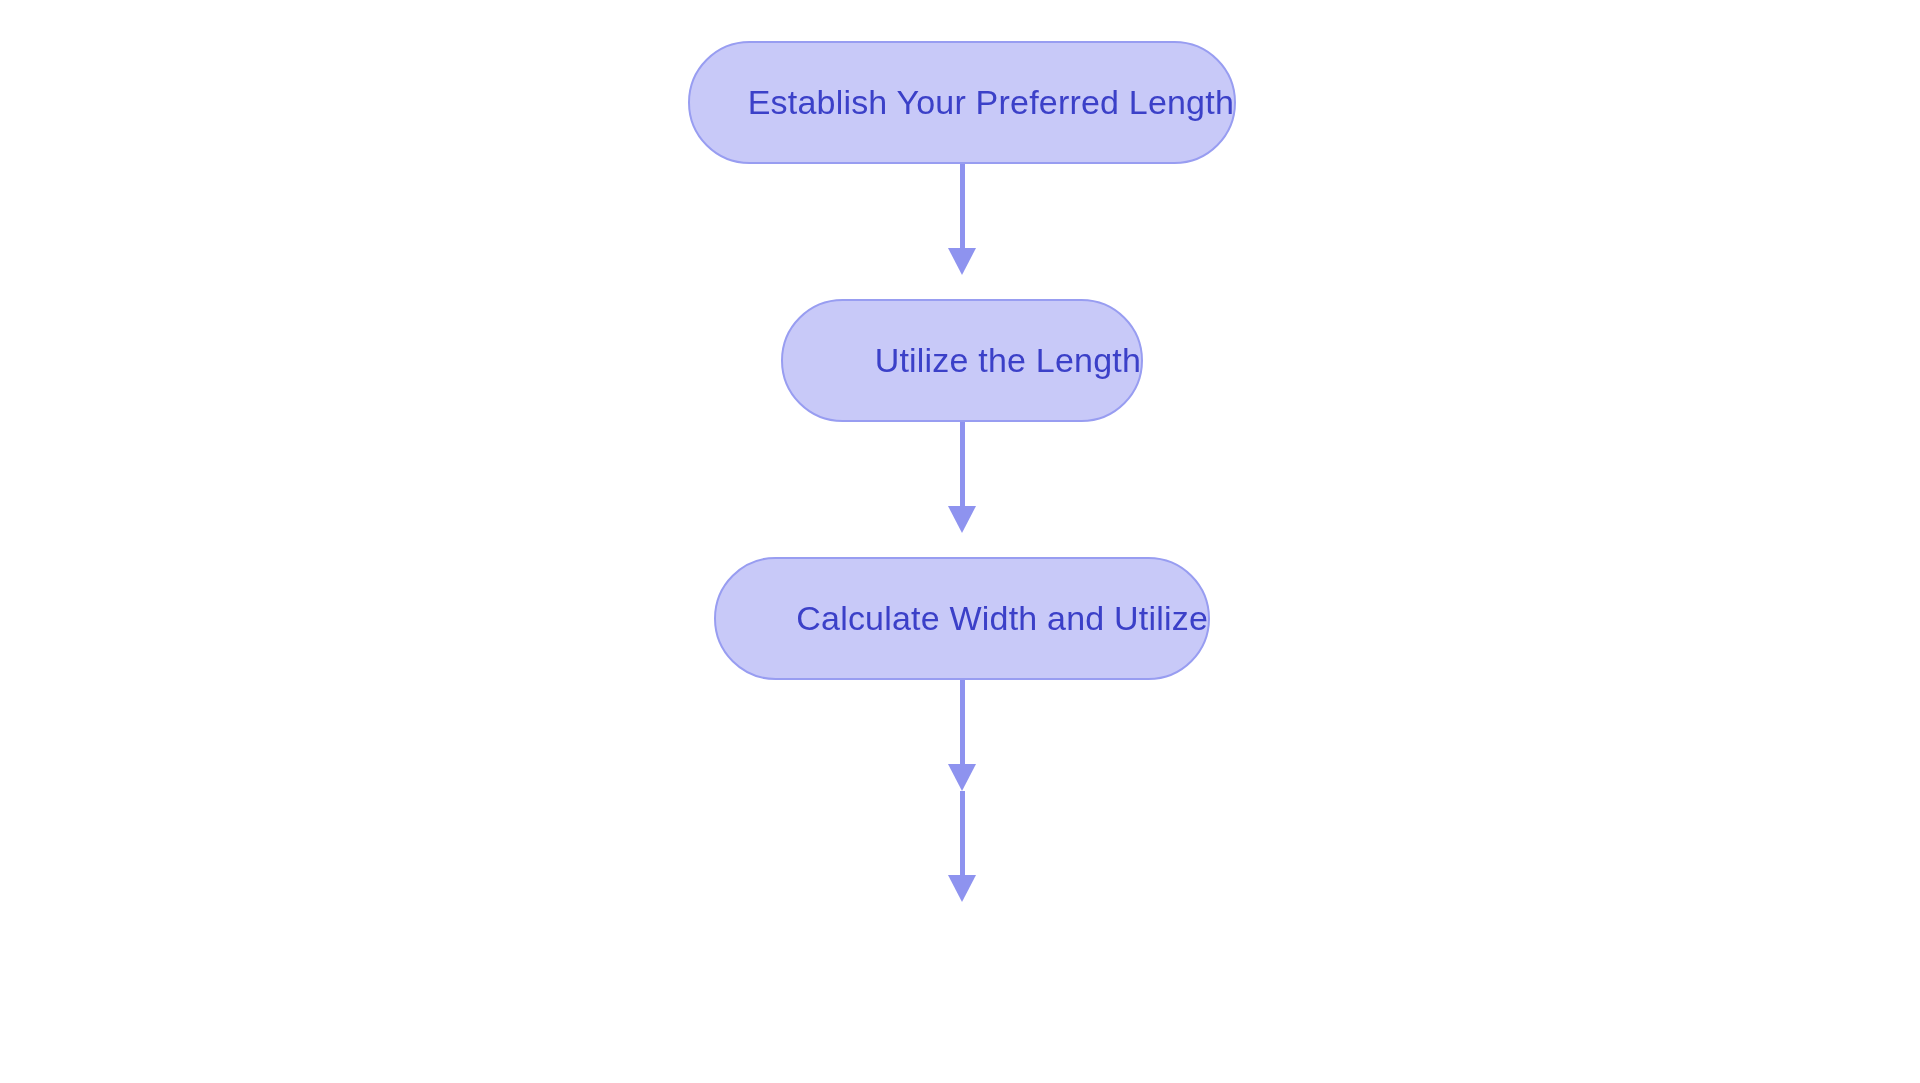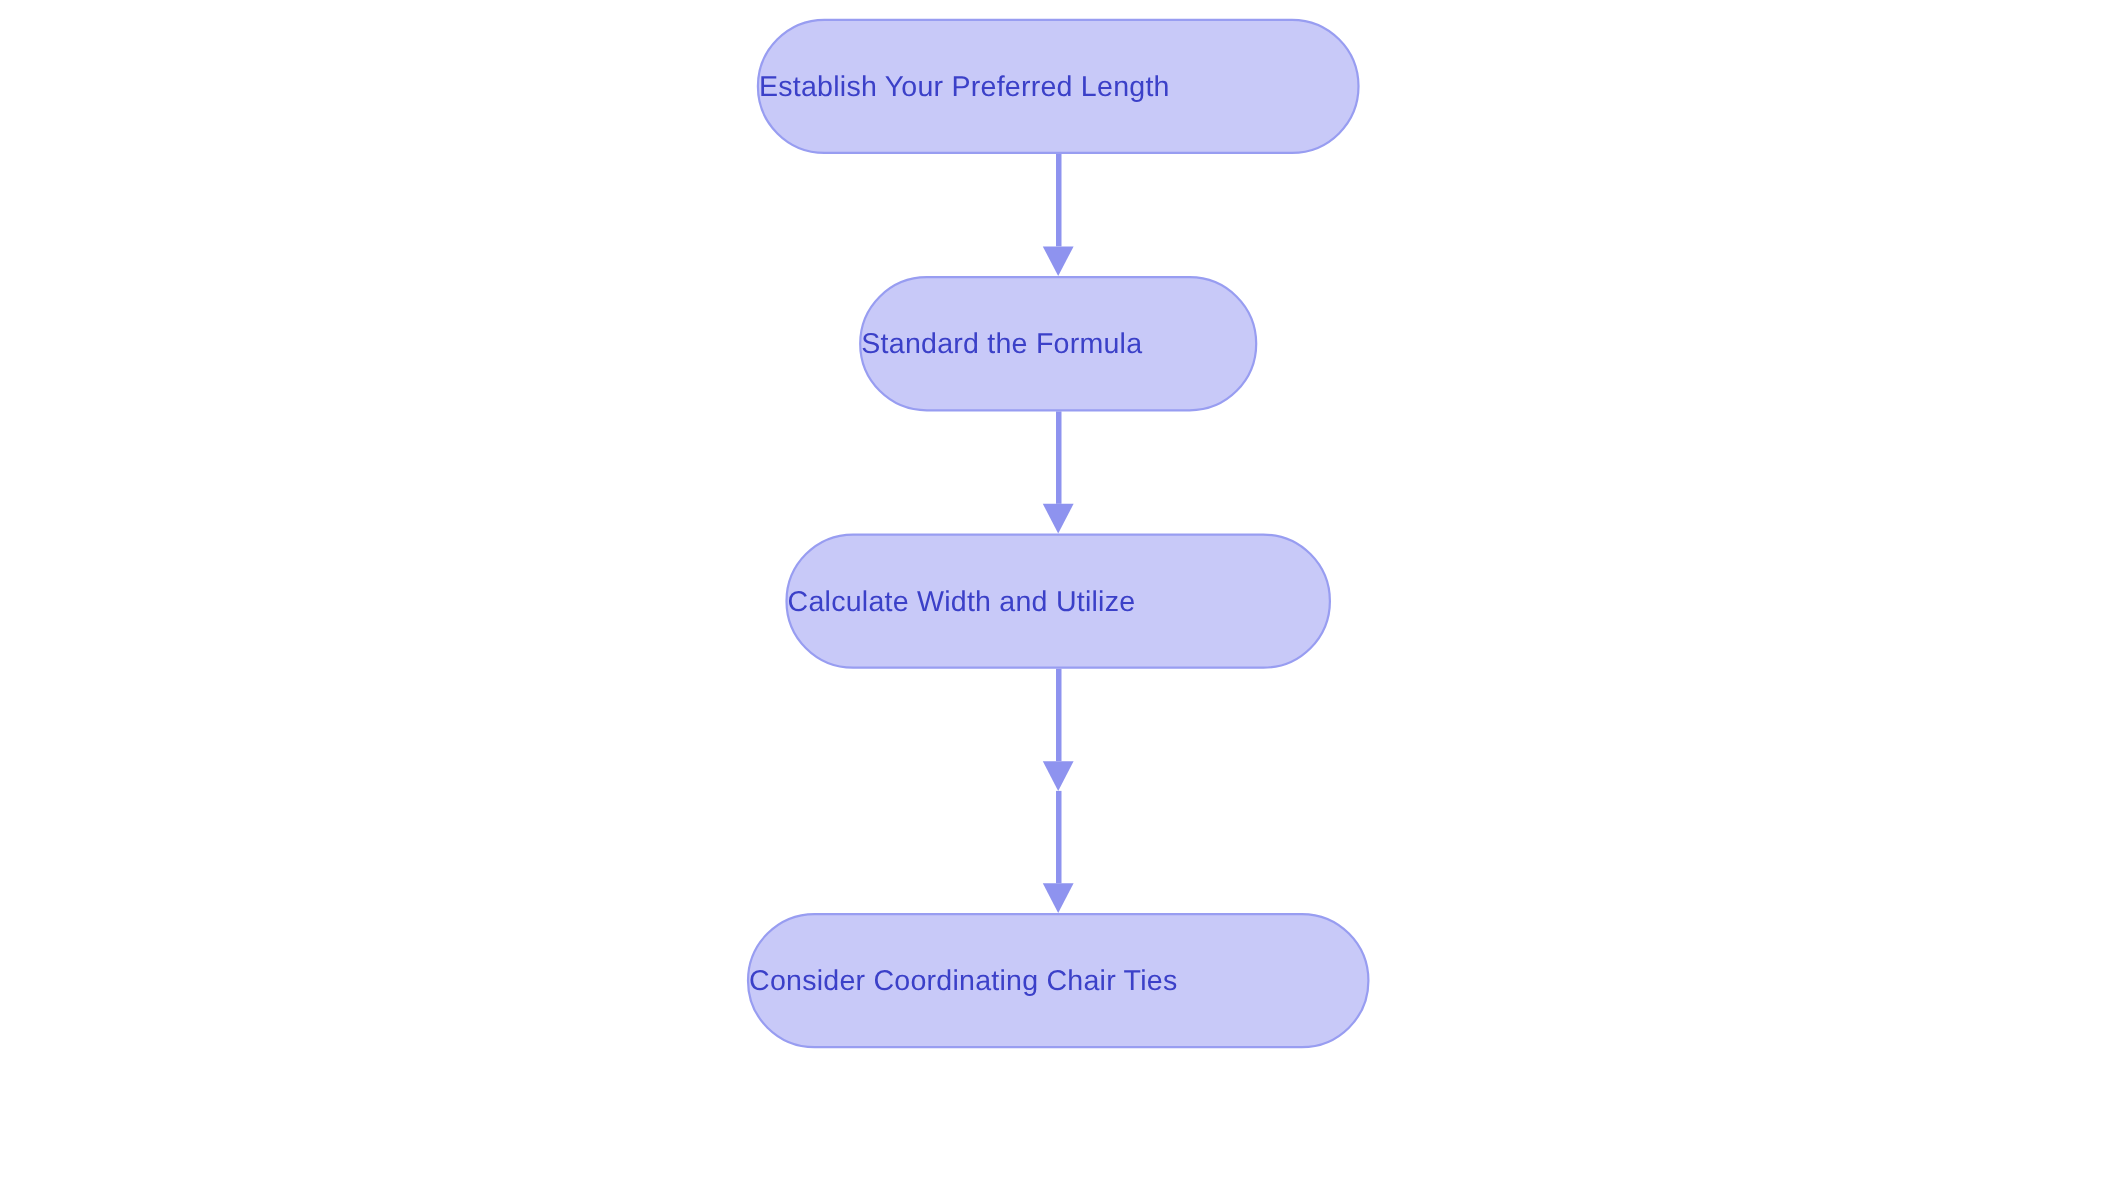--- a/index.html
+++ b/index.html
@@ -33,25 +33,26 @@
     align-items: center;
   }
   .flow-node {
     height: 123px;
     border: 2px solid var(--node_border);
     border-radius: 62px;
     background: var(--node_fill);
     color: var(--node_text);
     display: flex;
     align-items: center;
-    justify-content: flex-start;
-    font-size: 26px;
+    justify-content: flex-end;
+    font-size: 34px;
     letter-spacing: 0.2px;
     white-space: nowrap;
     flex: 0 0 auto;
+    margin-top: 24px;
   }
   .node-1 { width: 548px; }
   .node-2 { width: 362px; }
   .node-3 { width: 496px; }
   .node-4 { width: 588px; }
   .node-5 { width: 566px; }
   .connector {
     height: 111px;
     display: flex;
     flex-direction: column;
@@ -80,21 +81,21 @@
     <div class="flow-node node-1">
       <span>Establish Your Preferred Length</span>
     </div>
 
     <div class="connector">
       <div class="line"></div>
       <div class="head"></div>
     </div>
 
     <div class="flow-node node-2">
-      <span>Standard the Formula</span>
+      <span>Utilize the Length</span>
     </div>
 
     <div class="connector">
       <div class="line"></div>
       <div class="head"></div>
     </div>
 
     <div class="flow-node node-3">
       <span>Calculate Width and Utilize</span>
     </div>
@@ -103,18 +104,15 @@
       <div class="line"></div>
       <div class="head"></div>
     </div>
 
 
     <div class="connector">
       <div class="line"></div>
       <div class="head"></div>
     </div>
 
-    <div class="flow-node node-5">
-      <span>Consider Coordinating Chair Ties</span>
-    </div>
 
   </div>
 </div>
 
 </body></html>

